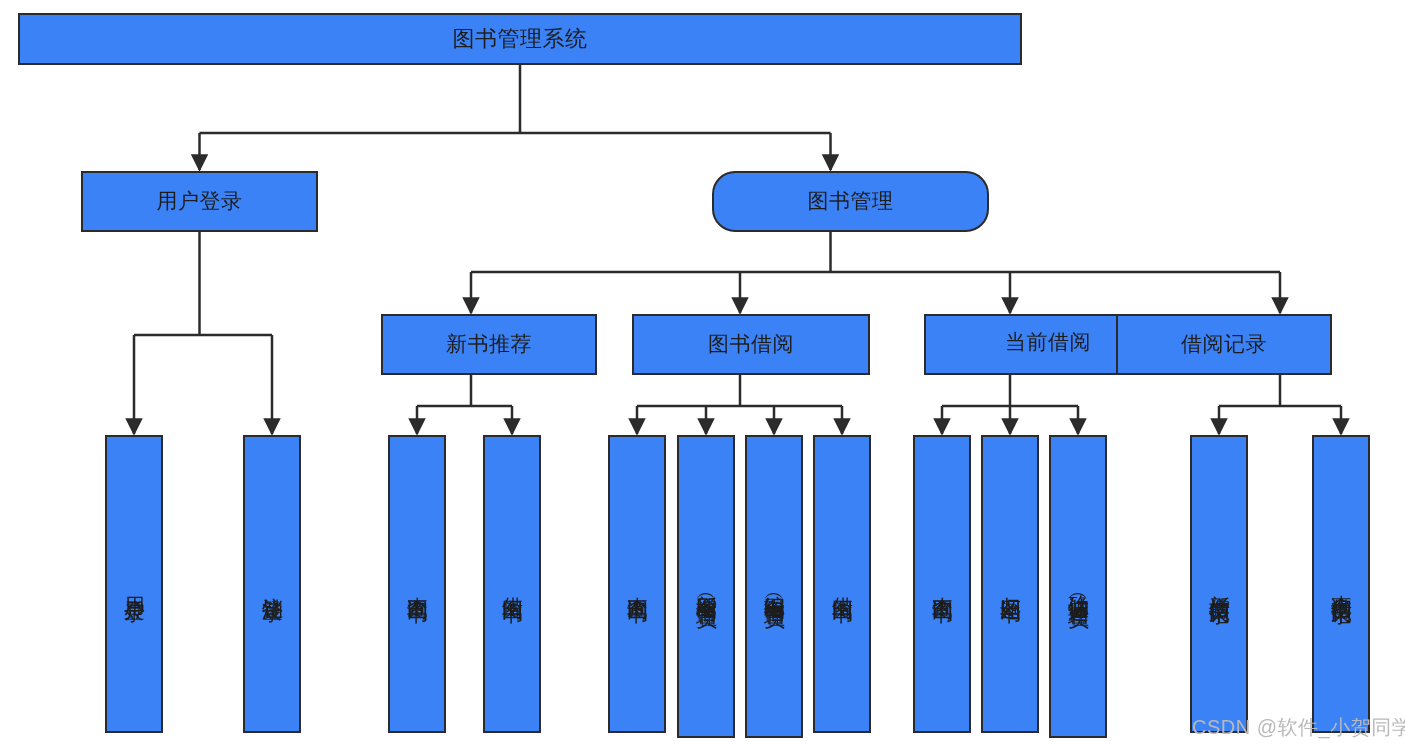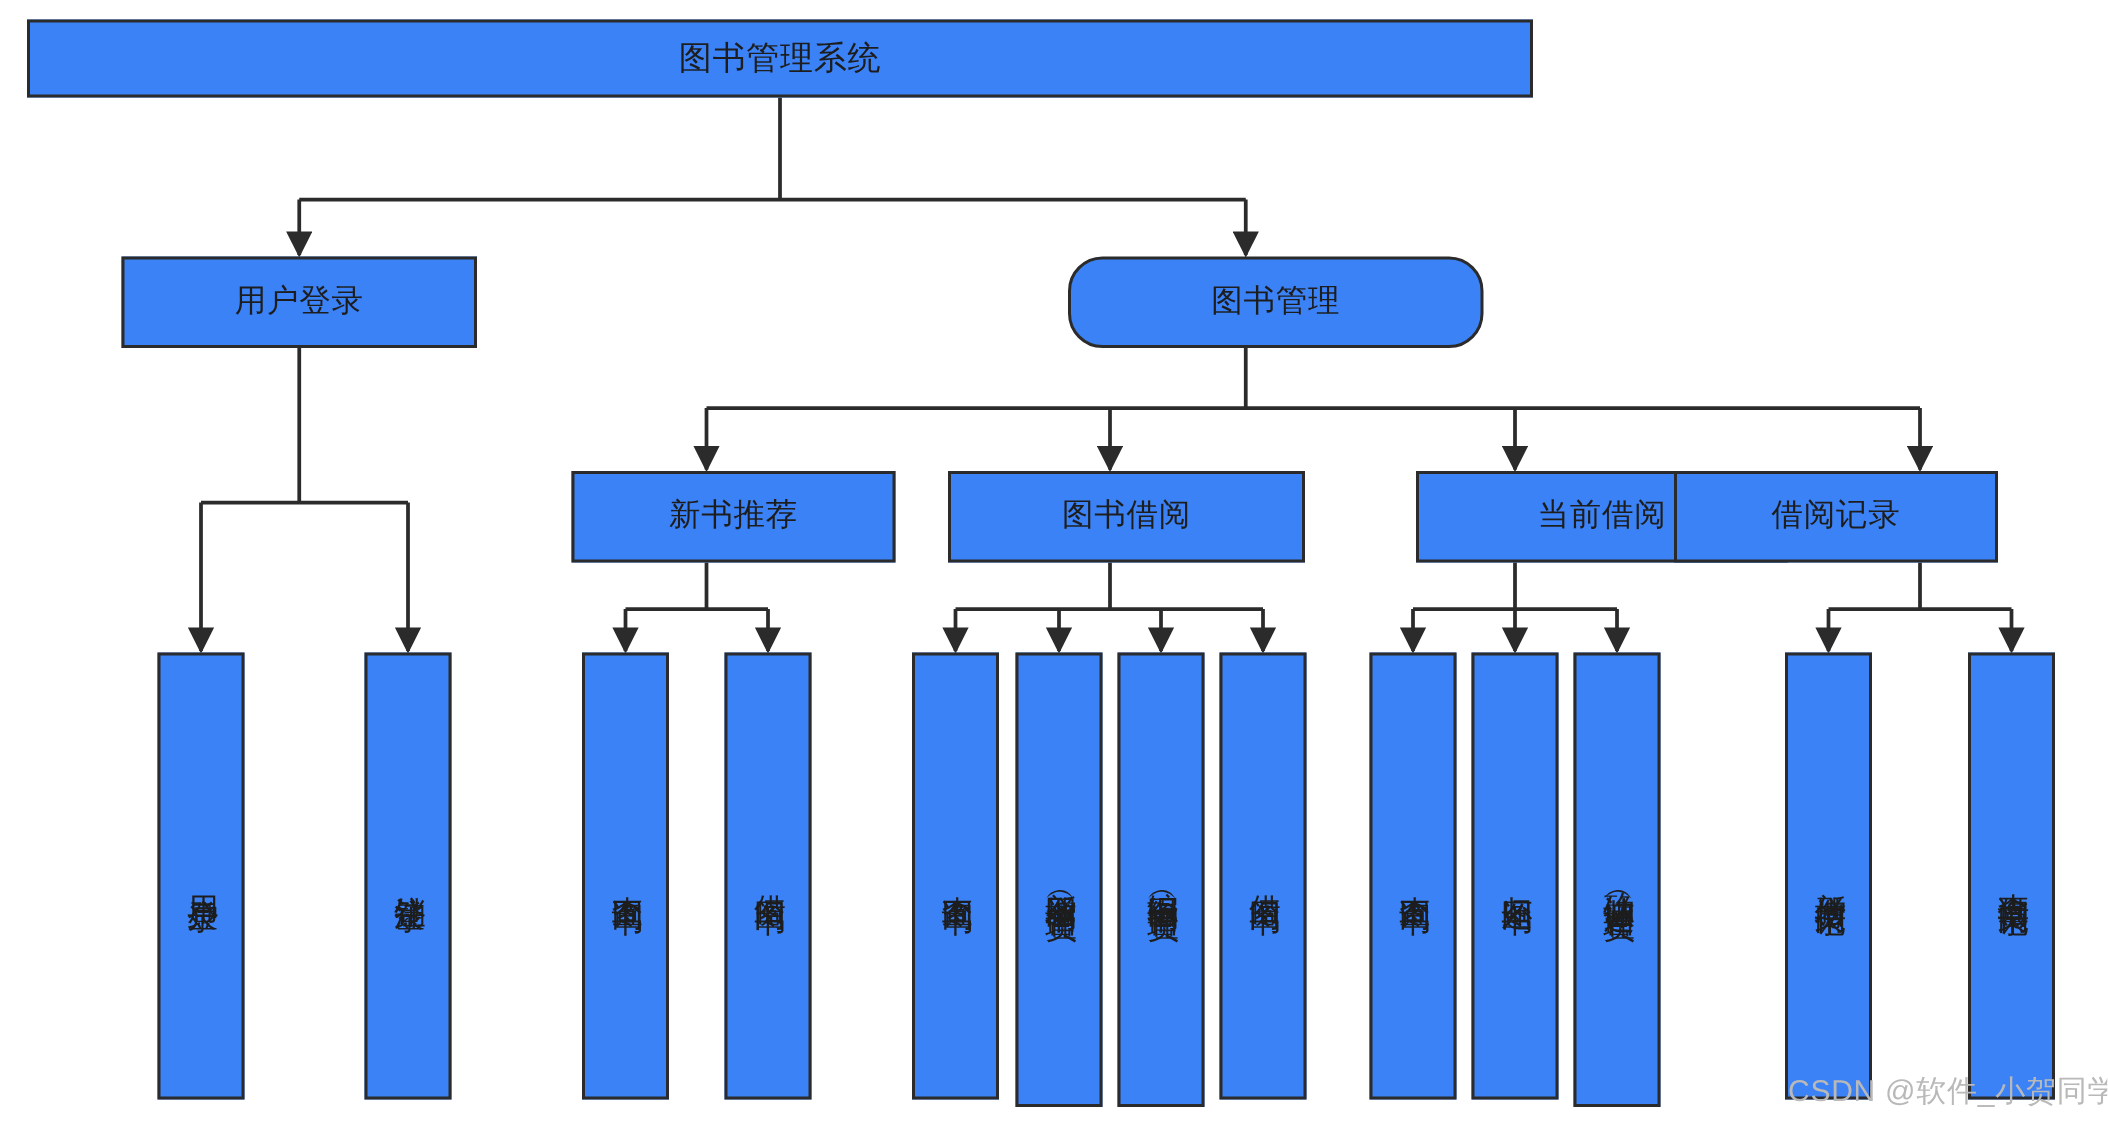--- a/index.html
+++ b/index.html
@@ -116,21 +116,21 @@
       </div>
       <div class="node horizontal" style="left: 712px; top: 171px; width: 277px; height: 61px; border-radius: 23px;">
         <span class="label">图书管理</span>
       </div>
       <div class="node horizontal" style="left: 363px; top: 314px; width: 216px; height: 61px; margin-left: 18px;">
         <span class="label">新书推荐</span>
       </div>
       <div class="node horizontal" style="left: 632px; top: 314px; width: 238px; height: 61px;">
         <span class="label">图书借阅</span>
       </div>
-      <div class="node horizontal" style="left: 944px; top: 314px; width: 248px; height: 61px;">
+      <div class="node horizontal" style="left: 924px; top: 314px; width: 248px; height: 61px; font-family: Liberation Mono, monospace;">
         <span class="label">当前借阅</span>
       </div>
       <div class="node horizontal" style="left: 1116px; top: 314px; width: 216px; height: 61px;">
         <span class="label">借阅记录</span>
       </div>
       <div class="node vertical" style="left: 105px; top: 435px; width: 58px; height: 298px;">
         <span class="label">用户登录</span>
       </div>
       <div class="node vertical" style="left: 243px; top: 435px; width: 58px; height: 298px;">
         <span class="label">注销登录</span>

